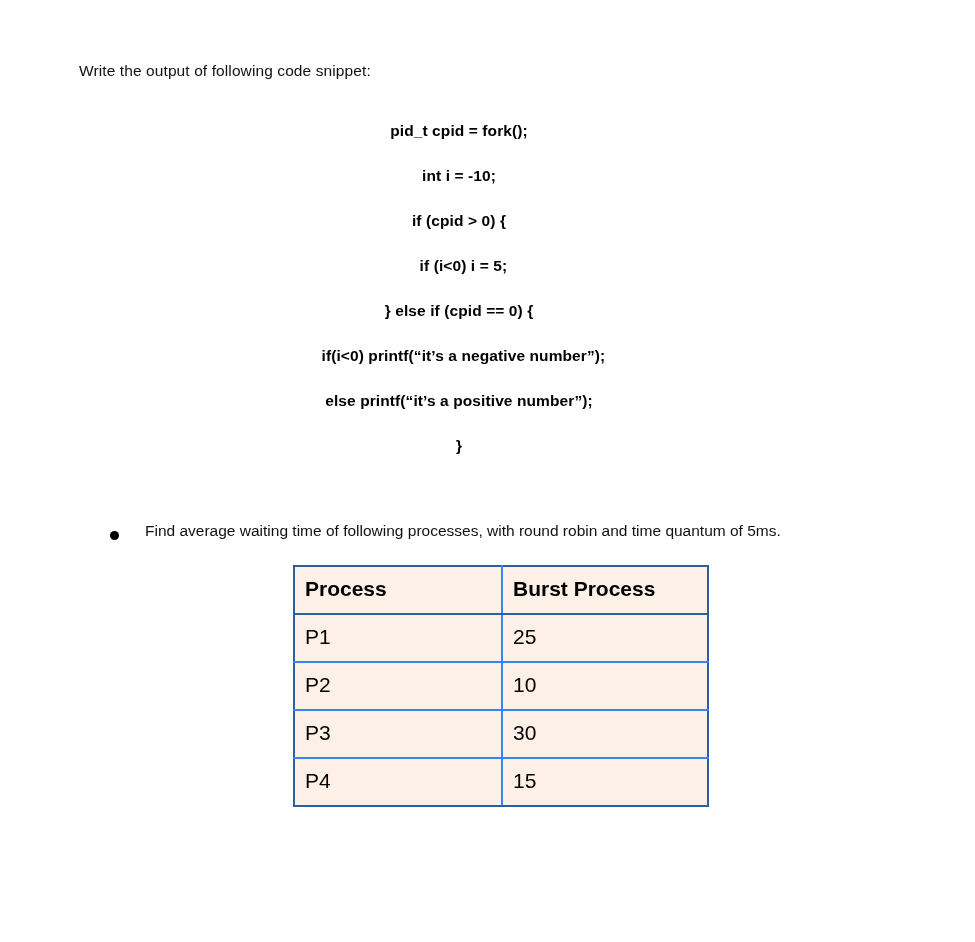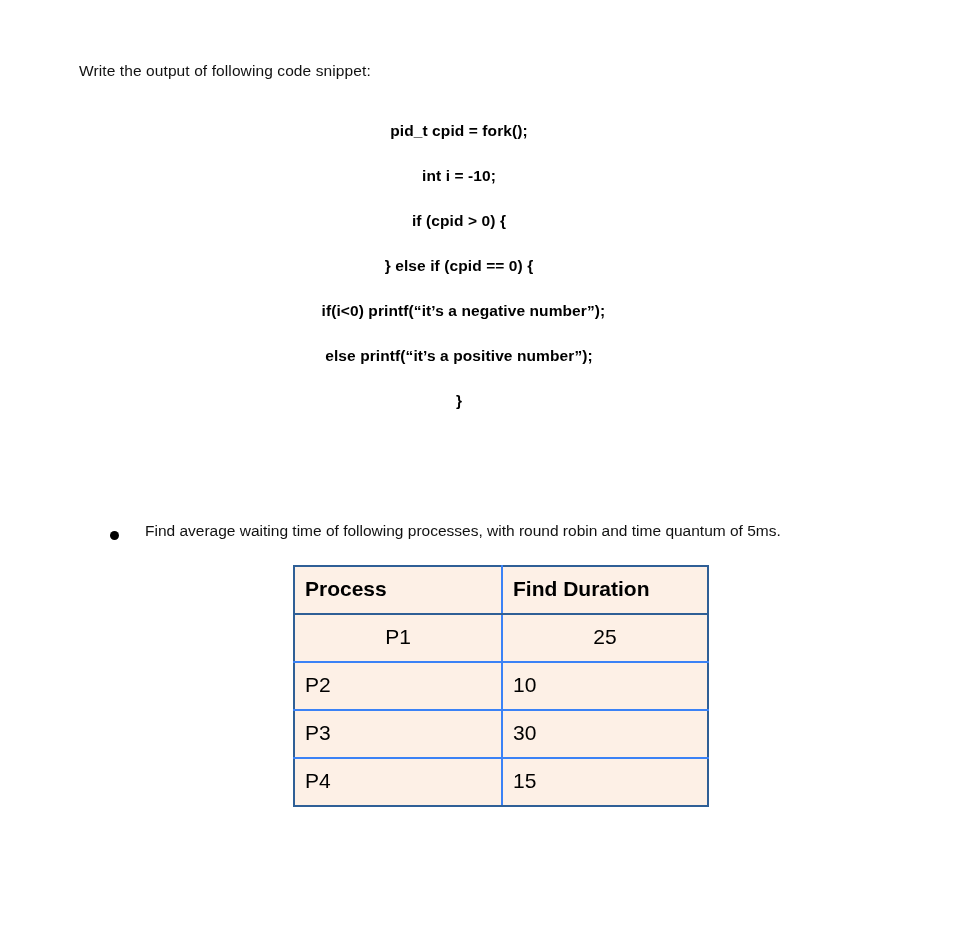--- a/index.html
+++ b/index.html
@@ -87,21 +87,20 @@
     vertical-align: middle;
   }
   table.proc-table td.col-a { width: 186px; }
   table.proc-table td.col-b { width: 184px; }
   table.proc-table tr.head-row td {
     font-weight: bold;
     border-bottom: 2px solid #2f5f96;
   }
   table.proc-table tr.first-body-row td {
     border-top: none;
-    text-align: center;
   }
   table.proc-table tr.head-row td {
     border-top: 2px solid #2f5f96;
   }
   table.proc-table tr.head-row td.col-a { border-left: 2px solid #2f5f96; margin-top: 8px; }
   table.proc-table tr.head-row td.col-b { border-right: 2px solid #2f5f96; }
   table.proc-table tr.body-row td.col-a { border-left: 2px solid #2f5f96; }
   table.proc-table tr.body-row td.col-b { border-right: 2px solid #2f5f96; }
   table.proc-table tr.last-row td { border-bottom: 2px solid #2f5f96; }
 </style>
@@ -109,36 +108,37 @@
 <body>
 
 <div class="page">
 
   <div class="intro-line">Write the output of following code snippet:</div>
 
   <div class="code-block">
     <div class="code-line">pid_t cpid = fork();</div>
     <div class="code-line">int i = -10;</div>
     <div class="code-line">if (cpid &gt; 0) {</div>
+    <div class="code-line">  if (i&lt;0) i = 5;</div>
     <div class="code-line">} else if (cpid == 0) {</div>
     <div class="code-line">  if(i&lt;0) printf(“it’s a negative number”);</div>
     <div class="code-line">else printf(“it’s a positive number”);</div>
     <div class="code-line">}</div>
   </div>
 
   <div class="bullet-row">
     <span class="bullet-dot"></span>
     <span class="bullet-text">Find average waiting time of following processes, with round robin and time quantum of 5ms.</span>
   </div>
 
   <table class="proc-table">
     <tbody>
       <tr class="head-row">
         <td class="col-a">Process</td>
-        <td class="col-b">Find Duration</td>
+        <td class="col-b">Burst Process</td>
       </tr>
       <tr class="body-row first-body-row">
         <td class="col-a">P1</td>
         <td class="col-b">25</td>
       </tr>
       <tr class="body-row">
         <td class="col-a">P2</td>
         <td class="col-b">10</td>
       </tr>
       <tr class="body-row">

